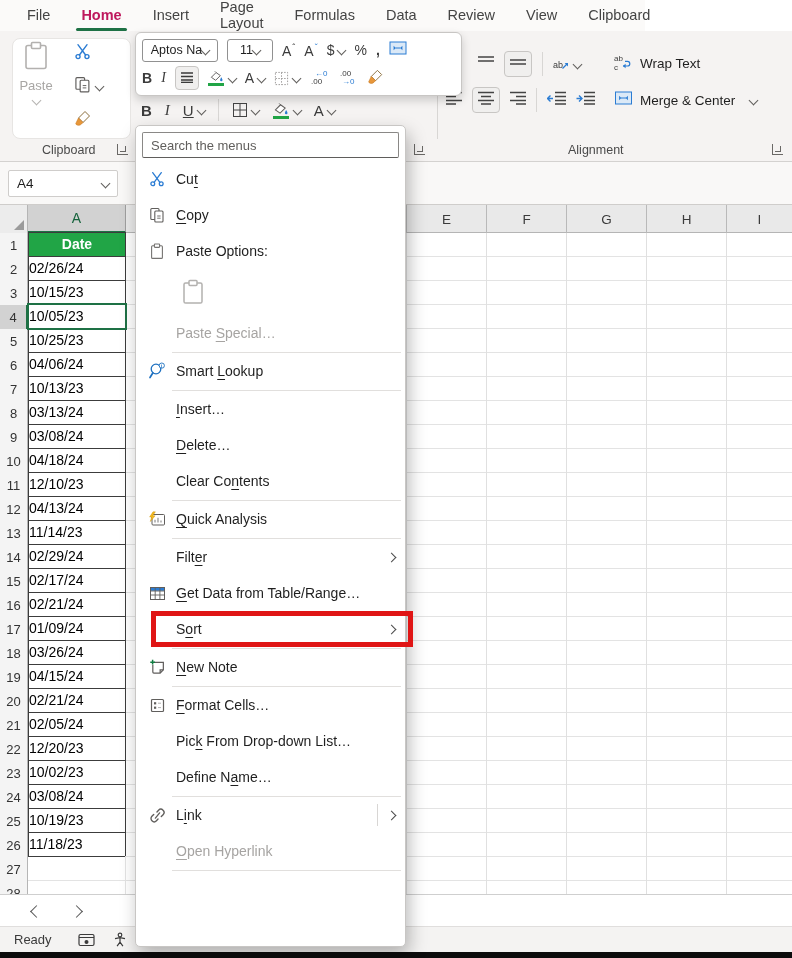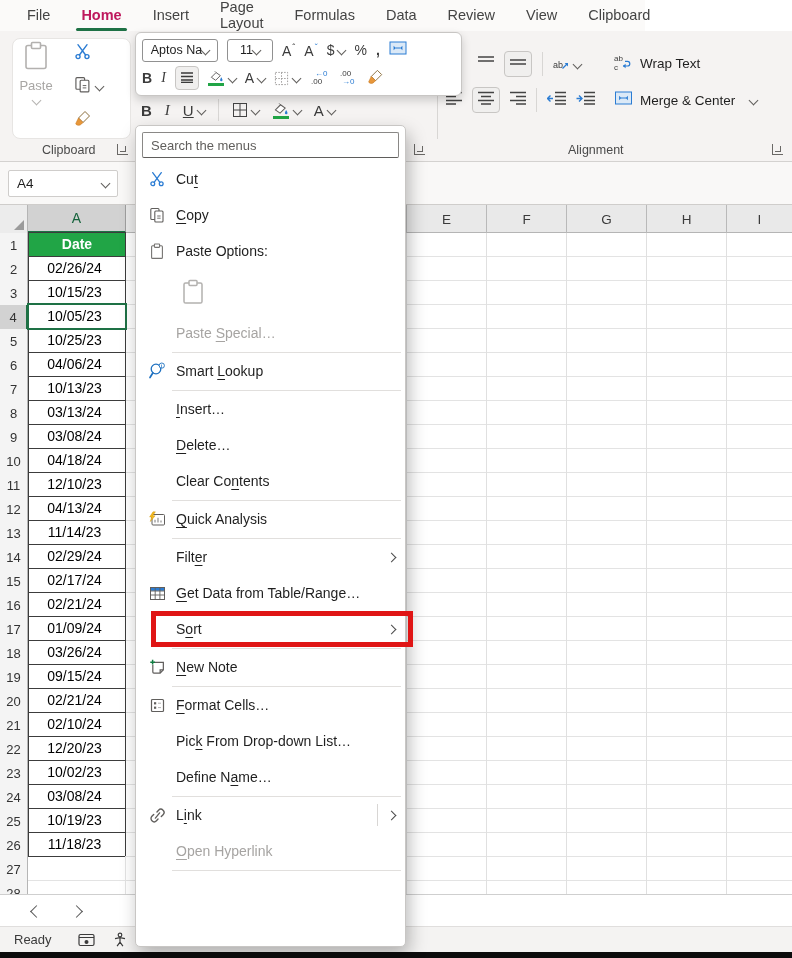--- a/index.html
+++ b/index.html
@@ -55,21 +55,21 @@
   #sheet { position:absolute; left:0; top:205px; width:792px; height:689px; background:#fff; overflow:hidden; z-index:1; }
   #colheaders { position:absolute; left:0; top:0; width:792px; height:28px; background:#e9e9e9; border-bottom:1px solid #b5b5b5; }
   #corner { position:absolute; left:0; top:0; width:28px; height:28px; background:#ececec; border-right:1px solid #b5b5b5; }
   #corner::after { content:""; position:absolute; right:3px; bottom:3px; border-left:10px solid transparent; border-bottom:10px solid #9b9b9b; }
   #colA-header { position:absolute; left:28px; top:0; width:98px; height:28px; background:#d2d2d2; border-right:1px solid #9f9f9f; border-bottom:2px solid #1e7145; display:flex; align-items:center; justify-content:center; font-size:14px; color:#17643d; }
   .rcol-header { position:absolute; top:0; height:28px; display:flex; align-items:center; justify-content:center; font-size:13.5px; color:#3b3b3b; border-left:1px solid #b9b9b9; }
   .vline { position:absolute; top:28px; bottom:0; width:1px; background:#e0e0e0; }
   .grid-row { position:absolute; left:0; width:792px; height:24px; border-bottom:1px solid #e3e3e3; }
   .rowhdr { position:absolute; left:0; top:0; width:28px; height:24px; background:#f4f4f4; border-right:1px solid #b5b5b5; display:flex; align-items:center; justify-content:center; font-size:13px; color:#333; }
   .rowhdr.sel { background:#d2d2d2; border-right:2px solid #1e7145; }
-  .cellA { position:absolute; left:28px; top:-1px; width:98px; height:25px; background:#fff; border:1px solid #3c3c3c; font-size:14px; color:#000; text-align:center; padding-right:5px; line-height:23px; }
+  .cellA { position:absolute; left:28px; top:-1px; width:98px; height:25px; background:#fff; border:1px solid #3c3c3c; font-size:14px; color:#000; text-align:left; padding-right:5px; line-height:23px; }
   .cellA.hdr { background:#21a546; color:#fff; font-weight:700; text-align:center; padding-right:0; }
   .cellA.sel { outline:2px solid #1e7145; outline-offset:-1px; z-index:2; }
   .cellA.plain { border:none; border-right:1px solid #e3e3e3; background:transparent; }
 
   
   #contextmenu { position:absolute; left:135px; top:125px; width:271px; height:822px; background:#fff; border:1px solid #c8c6c4; border-radius:5px; box-shadow:3px 8px 18px rgba(0,0,0,.28); z-index:30; overflow:visible; }
   #menu-search { display:block; width:257px; margin:6px 6px 3px 6px; height:26px; border:1px solid #8a8886; border-bottom-color:#5f5d5b; border-radius:2px; padding:0 8px; font-size:13px; font-family:"Liberation Sans",sans-serif; color:#1f1f1f; outline:none; }
   #menu-search::placeholder { color:#605e5c; }
   .menu-item { position:relative; display:flex; align-items:center; height:36px; padding:0 10px 0 8px; overflow:visible; }
   .menu-item.paste-row { height:46px; padding-left:44px; }
@@ -396,29 +396,29 @@
       <div class="grid-row" style="top: 412px;">
         <div class="rowhdr">17</div>
         <div class="cellA">01/09/24</div>
       </div>
       <div class="grid-row" style="top: 436px;">
         <div class="rowhdr">18</div>
         <div class="cellA">03/26/24</div>
       </div>
       <div class="grid-row" style="top: 460px;">
         <div class="rowhdr">19</div>
-        <div class="cellA">09/15/24</div>
+        <div class="cellA">04/15/24</div>
       </div>
       <div class="grid-row" style="top: 484px;">
         <div class="rowhdr">20</div>
         <div class="cellA">02/21/24</div>
       </div>
       <div class="grid-row" style="top: 508px;">
         <div class="rowhdr">21</div>
-        <div class="cellA">02/10/24</div>
+        <div class="cellA">02/05/24</div>
       </div>
       <div class="grid-row" style="top: 532px;">
         <div class="rowhdr">22</div>
         <div class="cellA">12/20/23</div>
       </div>
       <div class="grid-row" style="top: 556px;">
         <div class="rowhdr">23</div>
         <div class="cellA">10/02/23</div>
       </div>
       <div class="grid-row" style="top: 580px;">

